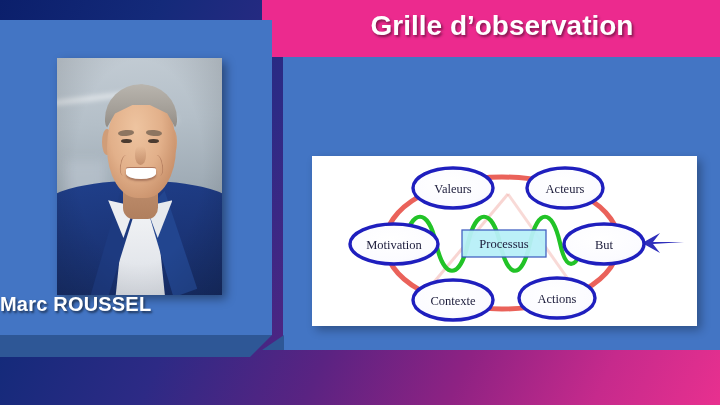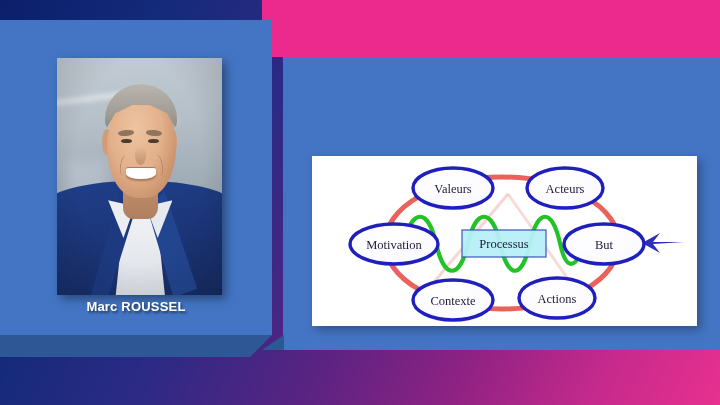--- a/index.html
+++ b/index.html
@@ -304,25 +304,24 @@
   .ph-vignette {
     position: absolute;
     inset: 0;
     background: radial-gradient(ellipse at 50% 44%, rgba(0,0,0,0) 54%, rgba(0,0,0,0.16) 100%);
   }
 
   
   #name-caption {
     position: absolute;
     left: 0;
-    top: 299px;
+    top: 293px;
     width: 272px;
-    text-align: center;
     color: #ffffff;
-    font-size: 13px;
+    font-size: 20px;
     font-weight: bold;
     letter-spacing: 0.2px;
     text-shadow: 1.5px 1.5px 2.4px rgba(0,0,0,0.55);
   }
 
   
   #slide-title {
     position: absolute;
     left: 290px;
     top: 7px;
@@ -393,20 +392,21 @@
     <div class="ph-nose"></div>
     <div class="ph-smileline-l"></div>
     <div class="ph-smileline-r"></div>
     <div class="ph-mouth"></div>
     <div class="ph-vignette"></div>
   </div>
 
   <div id="name-caption">Marc ROUSSEL</div>
 
   <div id="slide-title">
+    <div>Grille d’observation</div>
   </div>
 
   <div id="diagram-panel">
     <svg id="diagram-svg" viewBox="0 0 385 170">
       <defs>
         <radialGradient id="nodeFill" cx="45%" cy="38%" r="75%">
           <stop offset="0%" stop-color="#ffffff"></stop>
           <stop offset="70%" stop-color="#fbfbff"></stop>
           <stop offset="100%" stop-color="#eceaf8"></stop>
         </radialGradient>

